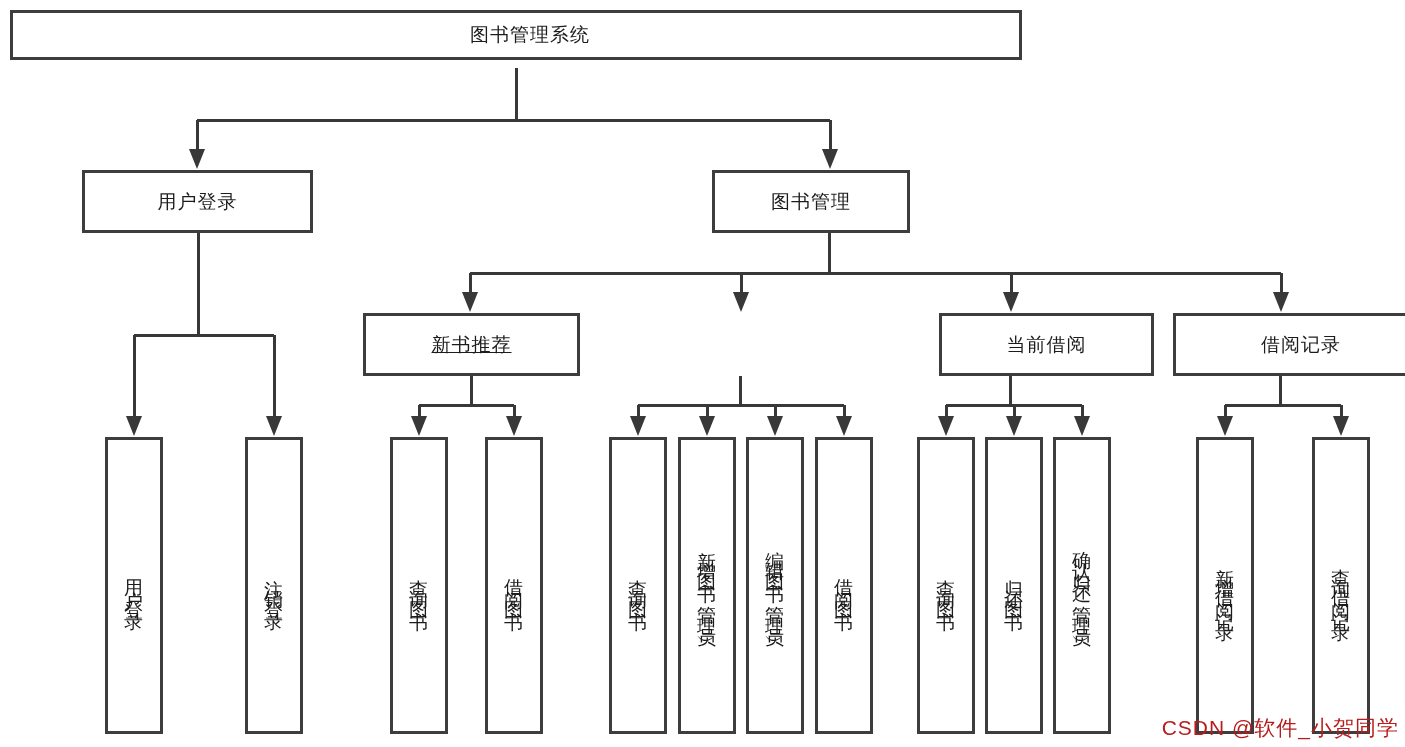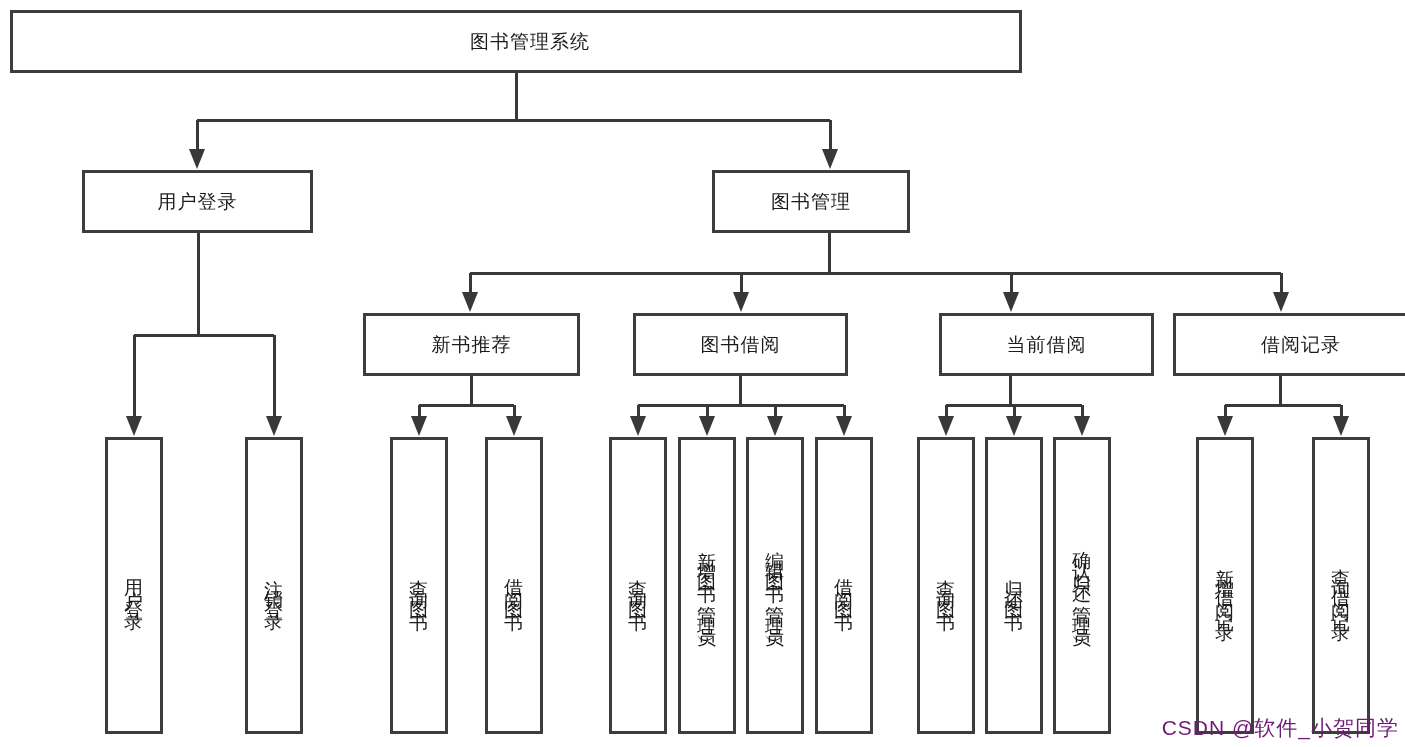--- a/index.html
+++ b/index.html
@@ -33,43 +33,43 @@
   }
   .vnode {
     -webkit-writing-mode: vertical-rl;
     writing-mode: vertical-rl;
     text-orientation: mixed;
     letter-spacing: 11px;
     white-space: normal;
     line-height: 1;
   }
   
-  .n-root  { left: 10px;  top: 10px;  width: 1012px; height: 63px; padding-left: 28px; }
+  .n-root  { left: 10px;  top: 10px;  width: 1012px; height: 50px; padding-left: 28px; }
   .n-user  { left: 82px;  top: 170px; width: 231px;  height: 63px; }
   .n-book  { left: 712px; top: 170px; width: 198px;  height: 63px; }
 
-  .n-sec0 { left: 363px;  top: 313px; width: 217px; height: 63px; }
+  .n-sec0 { left: 363px;  top: 313px; width: 217px; height: 63px; text-decoration: underline; }
   .n-sec1 { left: 633px;  top: 313px; width: 215px; height: 63px; }
   .n-sec2 { left: 903px;  top: 313px; width: 215px; height: 63px; margin-left: 36px; }
   .n-sec3 { left: 1173px; top: 313px; width: 256px; height: 63px; }
 
   .leaf { top: 437px; width: 58px; height: 297px; }
   .n-u0 { left: 105px; }  .n-u1 { left: 245px; }
   .n-a0 { left: 390px; }  .n-a1 { left: 485px; }
   .n-b0 { left: 609px; }  .n-b1 { left: 678px; }  .n-b2 { left: 746px; }  .n-b3 { left: 815px; }
   .n-c0 { left: 917px; }  .n-c1 { left: 985px; }  .n-c2 { left: 1053px; }
   .n-d0 { left: 1196px; } .n-d1 { left: 1312px; }
 
   .watermark {
     position: absolute;
     right: 6px;
     top: 714px;
     z-index: 5;
     font-size: 21px;
-    color: #701a75;
+    color: #b91c1c;
     letter-spacing: 1px;
     white-space: nowrap;
     margin-left: 11px;
   }
 </style>
 </head>
 <body>
 
 <div class="stage">
 
@@ -127,23 +127,20 @@
   <div class="node n-user">
     <span>用户登录</span>
   </div>
   <div class="node n-book">
     <span>图书管理</span>
   </div>
 
   <div class="node n-sec0">
     <span>新书推荐</span>
   </div>
-  <div class="node n-sec1">
-    <span>图书借阅</span>
-  </div>
   <div class="node n-sec2">
     <span>当前借阅</span>
   </div>
   <div class="node n-sec3">
     <span>借阅记录</span>
   </div>
 
   <div class="node vnode leaf n-u0">
     <span>用户登录</span>
   </div>

